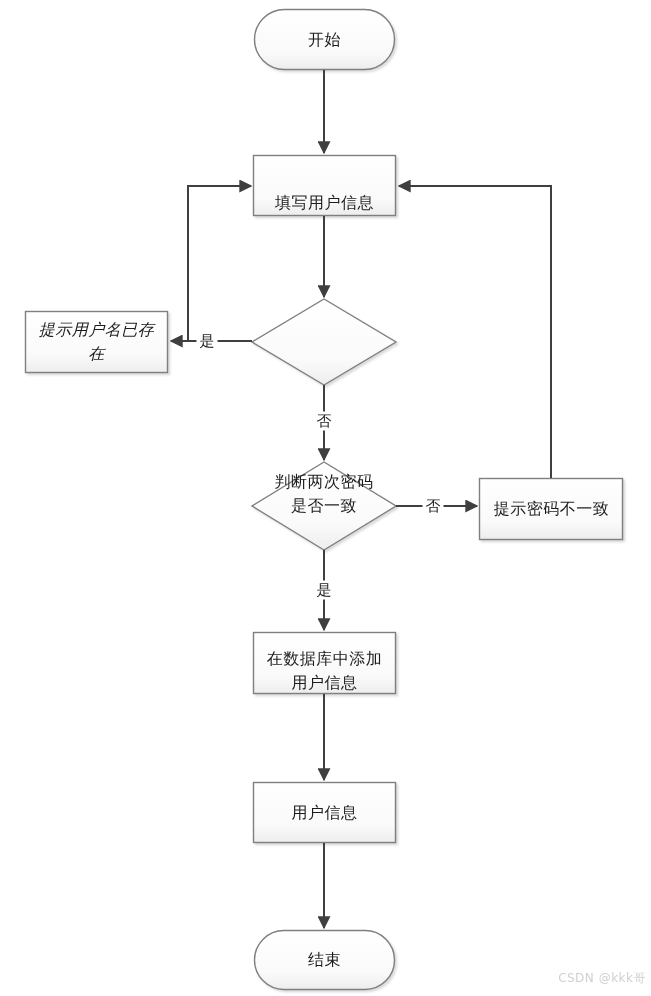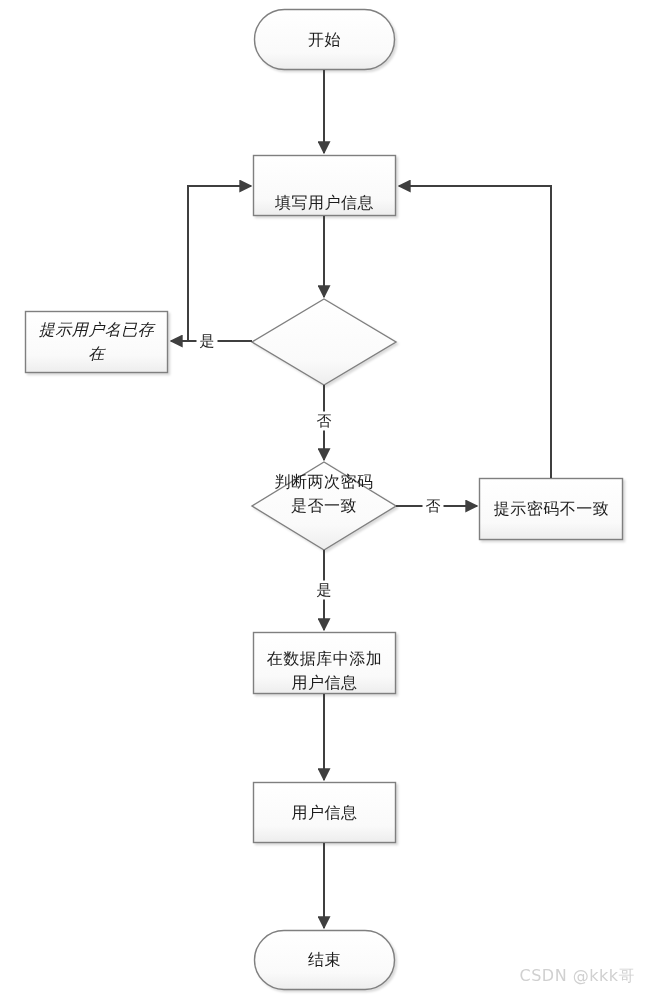--- a/index.html
+++ b/index.html
@@ -11,22 +11,22 @@
   .node-label{
     position:absolute;display:flex;align-items:center;justify-content:center;
     text-align:center;white-space:pre-line;font-size:16px;line-height:24px;
     color:#1c1c1c;letter-spacing:0.5px;pointer-events:none;
   }
   .edge-label{
     position:absolute;transform:translate(-50%,-50%);
     background:#ffffff;padding:0 3px;font-size:15px;color:#1c1c1c;
   }
   .watermark{
-    position:absolute;right:16px;bottom:9px;
-    font-size:16px;color:#d0d0d0;letter-spacing:0.5px;
+    position:absolute;right:5px;bottom:9px;
+    font-size:12px;color:#d0d0d0;letter-spacing:0.5px;
   }
 </style>
 </head>
 <body>
 
 <div class="canvas">
 
   <svg width="651" height="996" viewBox="0 0 651 996">
     <defs>
       <linearGradient id="shapeGrad" x1="0" y1="0" x2="0" y2="1">

